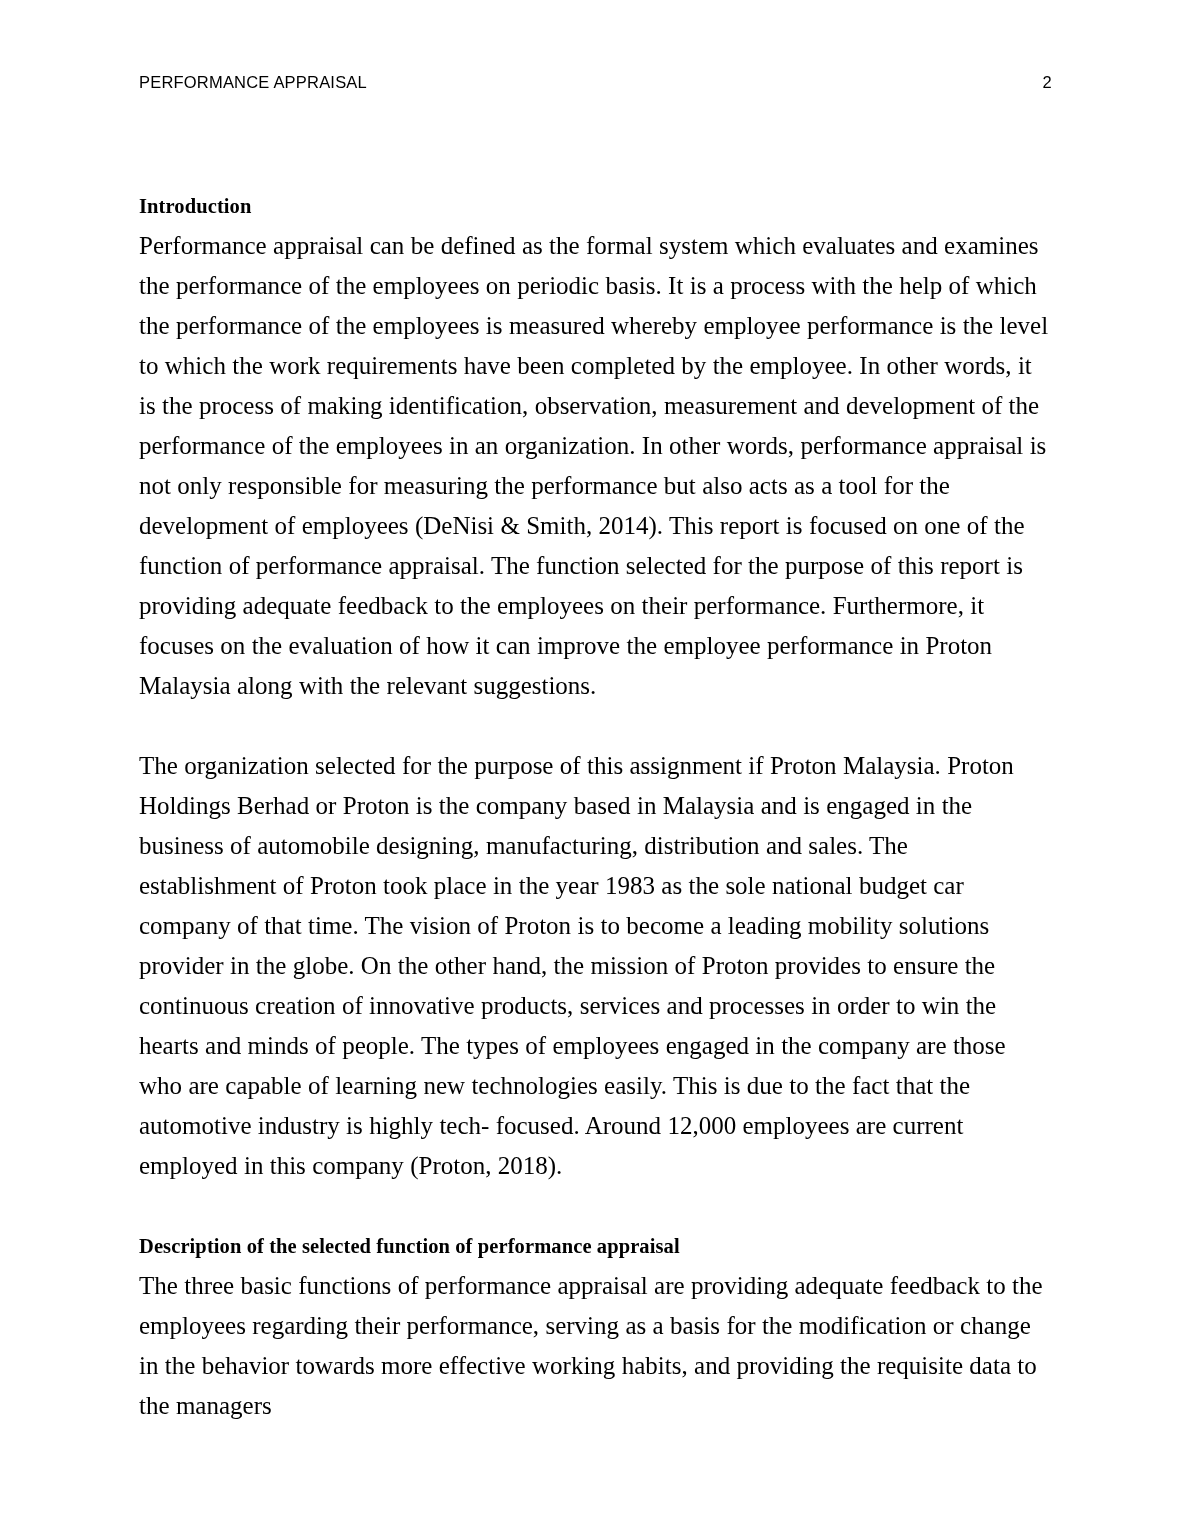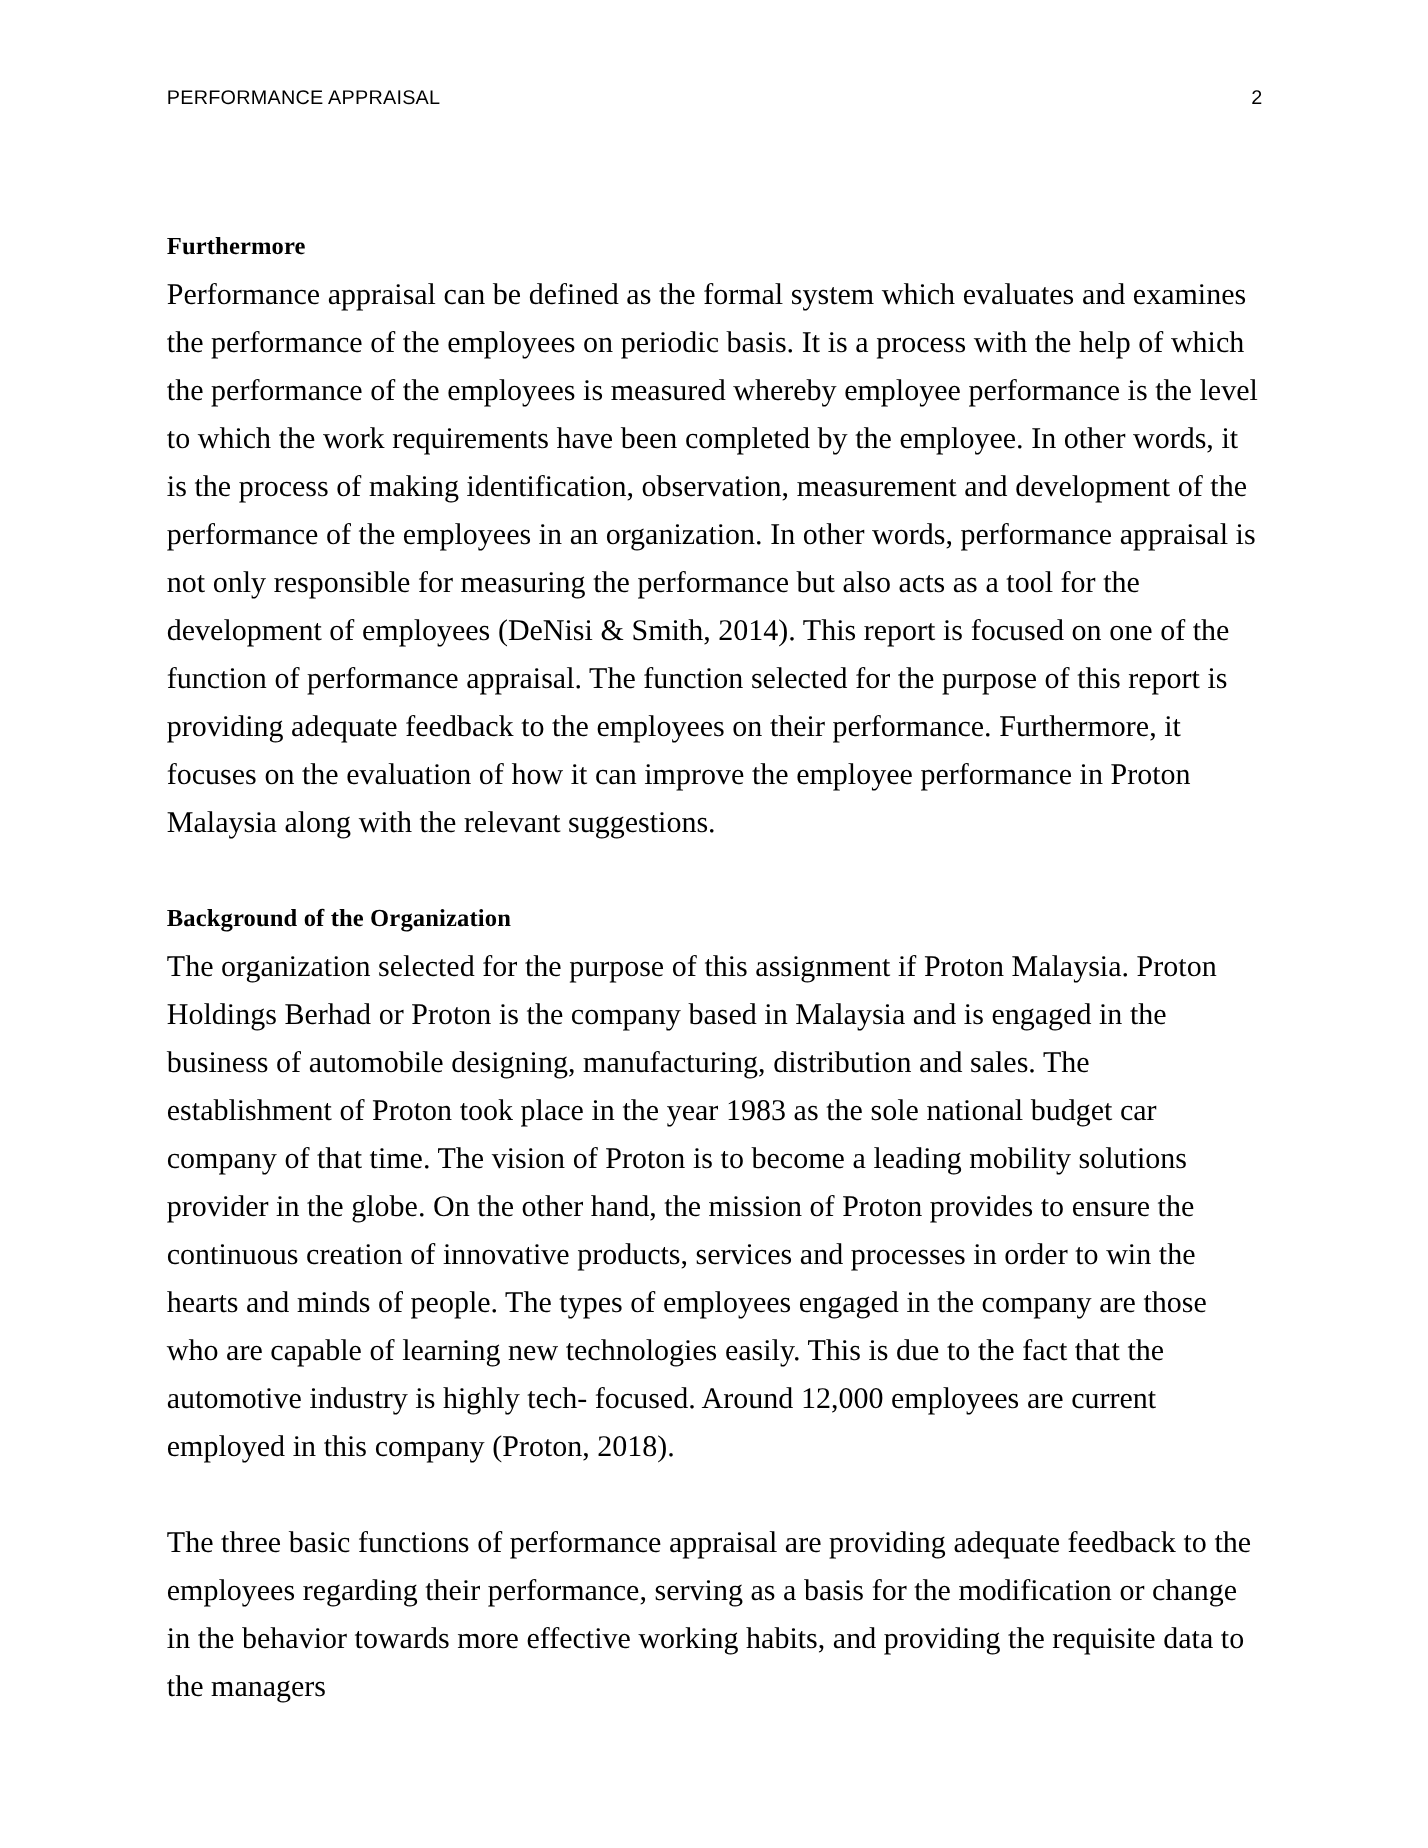--- a/index.html
+++ b/index.html
@@ -90,28 +90,28 @@
 <div class="page">
 
   <div class="running-header">
     <span class="header-title">PERFORMANCE APPRAISAL</span>
     <span class="page-number">2</span>
   </div>
 
   <div class="doc-body">
 
     <div class="section">
-      <h2 class="section-heading">Furthermore</h2>
+      <h2 class="section-heading">Introduction</h2>
       <p class="section-paragraph">Performance appraisal can be defined as the formal system which evaluates and examines the performance of the employees on periodic basis. It is a process with the help of which the performance of the employees is measured whereby employee performance is the level to which the work requirements have been completed by the employee. In other words, it is the process of making identification, observation, measurement and development of the performance of the employees in an organization. In other words, performance appraisal is not only responsible for measuring the performance but also acts as a tool for the development of employees (DeNisi &amp; Smith, 2014). This report is focused on one of the function of performance appraisal. The function selected for the purpose of this report is providing adequate feedback to the employees on their performance. Furthermore, it focuses on the evaluation of how it can improve the employee performance in Proton Malaysia along with the relevant suggestions.</p>
     </div>
 
     <div class="section">
-      <h2 class="section-heading">Background of the Organization</h2>
       <p class="section-paragraph">The organization selected for the purpose of this assignment if Proton Malaysia. Proton Holdings Berhad or Proton is the company based in Malaysia and is engaged in the business of automobile designing, manufacturing, distribution and sales.  The establishment of Proton took place in the year 1983 as the sole national budget car company of that time. The vision of Proton is to become a leading mobility solutions provider in the globe. On the other hand, the mission of Proton provides to ensure the continuous creation of innovative products, services and processes in order to win the hearts and minds of people. The types of employees engaged in the company are those who are capable of learning new technologies easily. This is due to the fact that the automotive industry is highly tech- focused. Around 12,000 employees are current employed in this company (Proton, 2018).</p>
     </div>
 
     <div class="section">
+      <h2 class="section-heading">Description of the selected function of performance appraisal</h2>
       <p class="section-paragraph">The three basic functions of performance appraisal are providing adequate feedback to the employees regarding their performance, serving as a basis for the modification or change in the behavior towards more effective working habits, and providing the requisite data to the managers</p>
     </div>
 
   </div>
 
 </div>
 
 </body></html>

